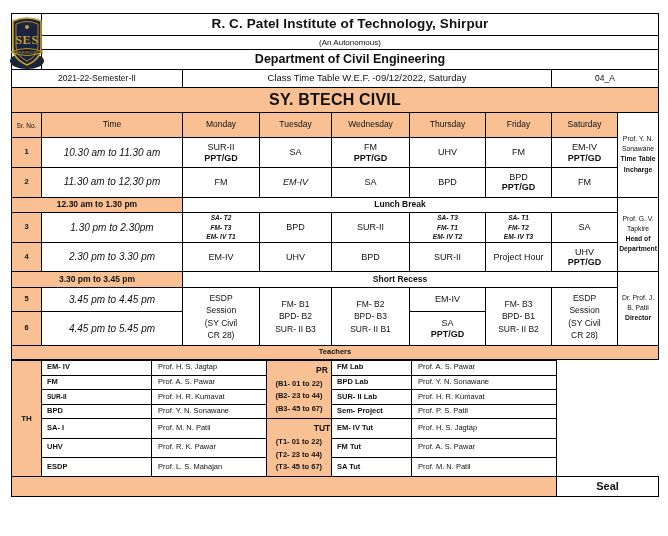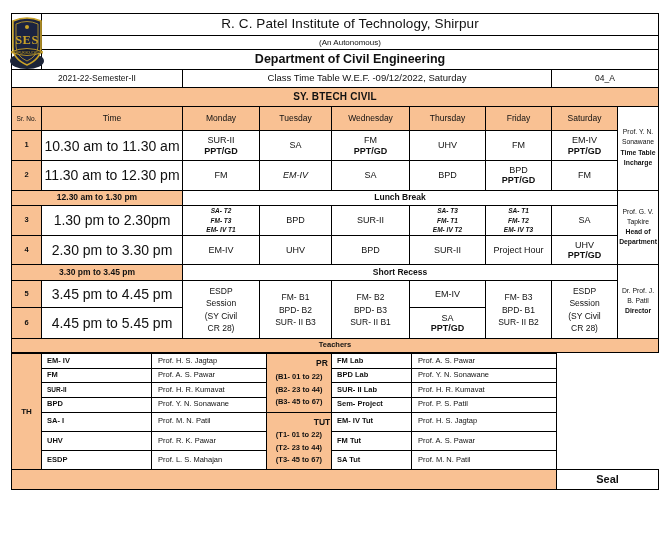--- a/index.html
+++ b/index.html
@@ -24,40 +24,40 @@
     vertical-align:middle;
     font-size:8px;
     line-height:1.15;
     color:#111;
   }
   .nob{border:none;}
   .peach{background:#f9c193;}
   .it{font-style:italic;}
 
   
-  .inst{font-size:13.5px;font-weight:normal;letter-spacing:.1px;padding:2px 0 3px;}
+  .inst{font-size:13.5px;font-weight:bold;letter-spacing:.1px;padding:2px 0 3px;}
   .auton{font-size:8px;padding:2px 17px;}
   .dept{font-size:12.5px;font-weight:bold;padding:2px 0 3px;}
   .info{font-size:8.5px;font-weight:normal;padding:3px 0;margin-top:12px;}
   .info.big{font-size:9.5px;}
-  .bannertitle{font-size:10px;font-weight:bold;padding:3px 0;letter-spacing:.2px;}
+  .bannertitle{font-size:16px;font-weight:bold;padding:3px 0;letter-spacing:.2px;}
 
   
   .logocell{position:relative;padding:0;margin-left:47px;}
   .logo{
     position:absolute;left:50%;top:50%;
     transform:translate(-50%,-50%);
     width:48px;height:56px;
   }
 
   
   .hd{font-size:8.5px;font-weight:normal;padding:7px 1px;}
   .hd.sr{font-size:6.5px;}
   .srno{font-size:7.5px;font-weight:bold;}
-  .time{font-size:14px;padding:4px 2px;}
+  .time{font-size:10px;padding:4px 2px;font-style:italic;}
   .slot{font-size:9px;padding:4px 2px;}
   .slot .pg{font-weight:bold;font-size:9px;}
   .tiny{font-size:6.5px;font-style:italic;font-weight:bold;line-height:1.45;}
   .breakrow{font-size:8.5px;font-weight:bold;padding:2.5px 0;}
   .sig{font-size:6.8px;line-height:1.5;padding:2px 1px 3px;}
   .sig .r2{font-weight:bold;}
   .lab{font-size:8.5px;line-height:1.45;padding:4px 2px;}
 
   
   .teachhd{font-size:7.5px;font-weight:bold;padding:2px 0;text-align:center;}

